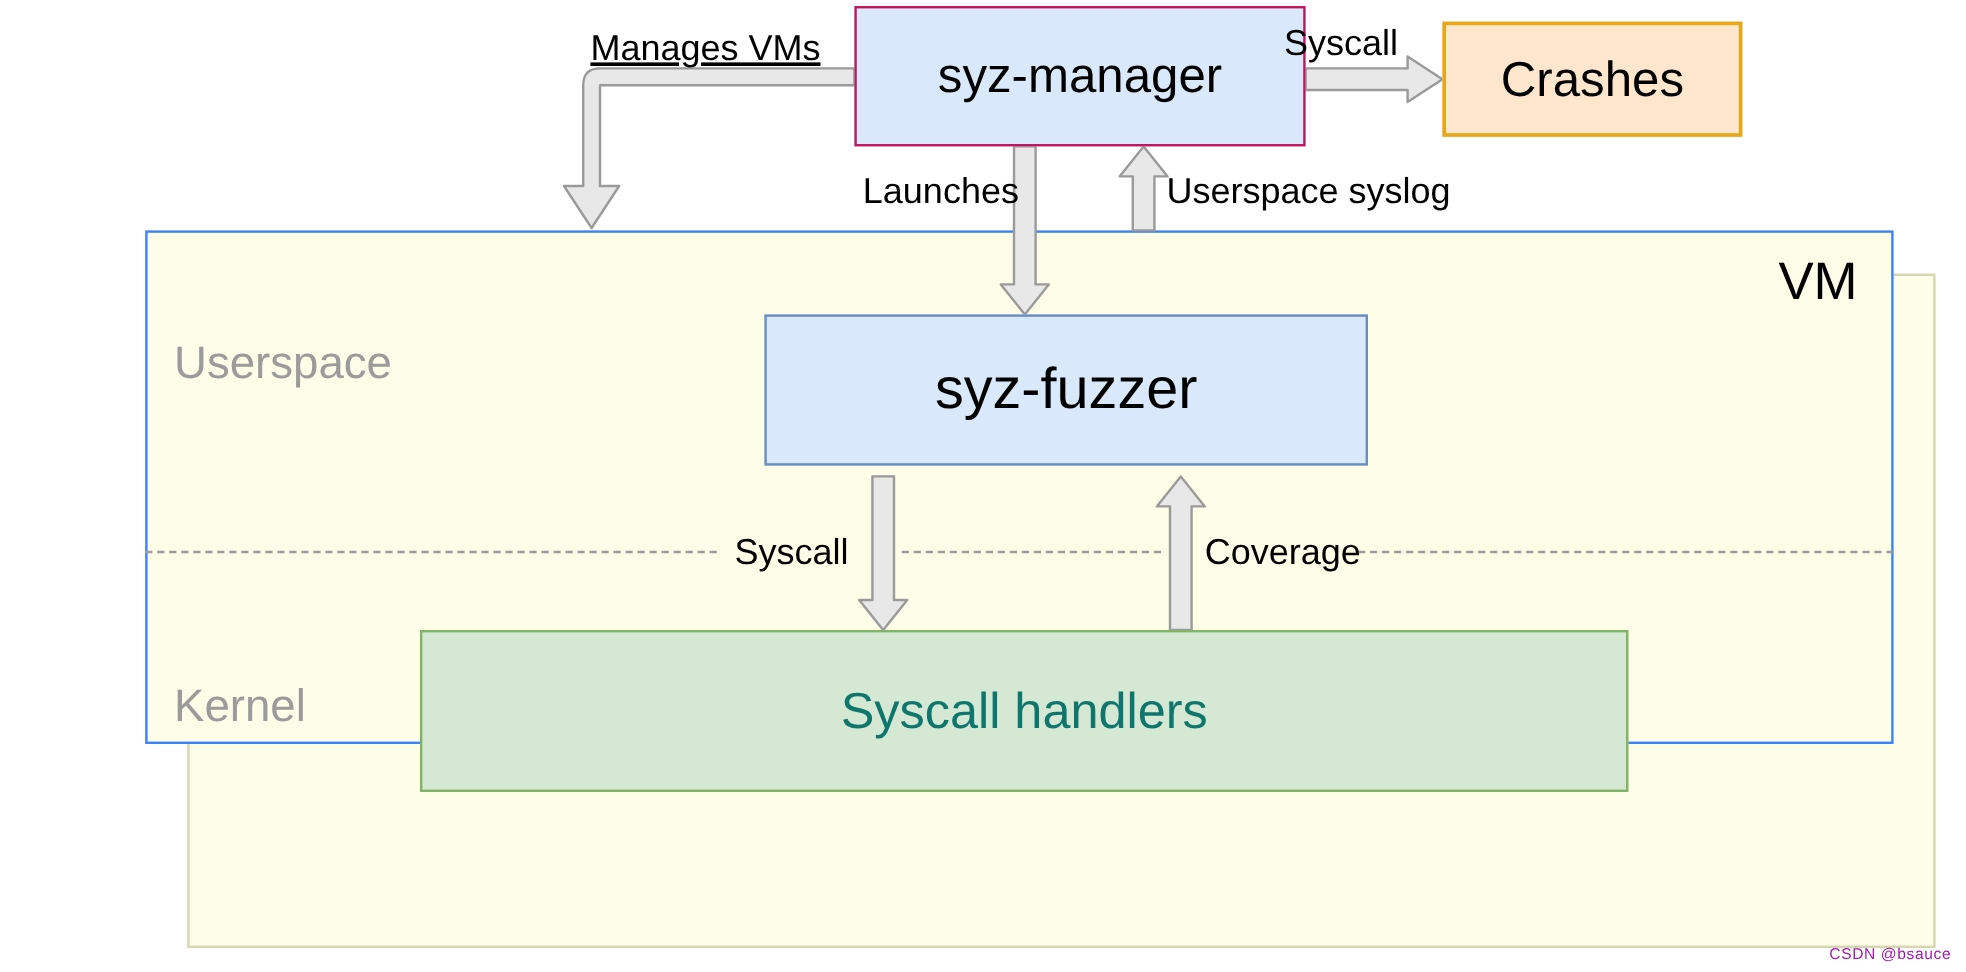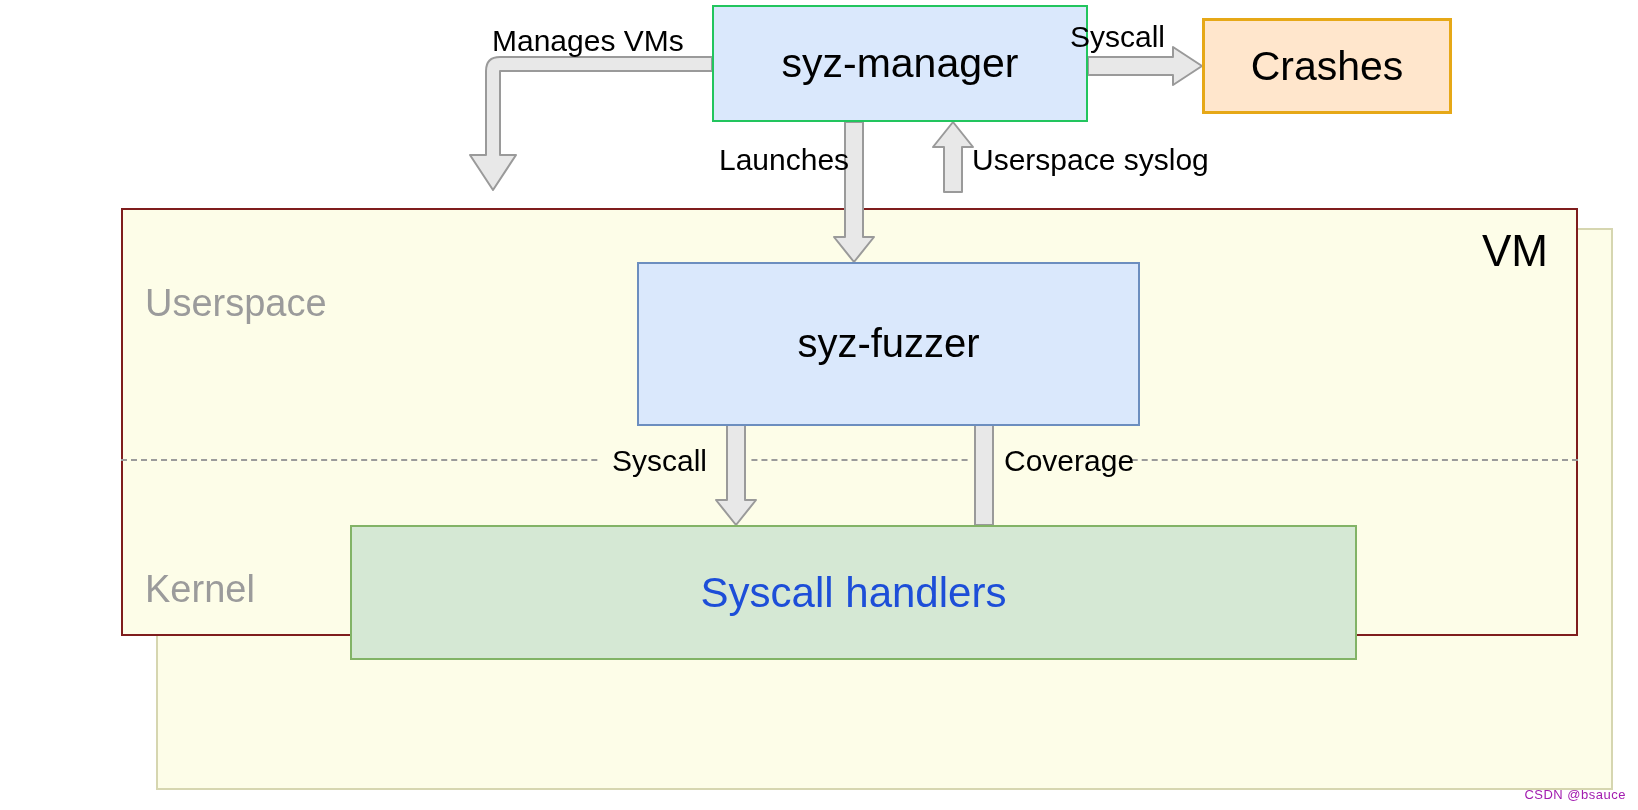--- a/index.html
+++ b/index.html
@@ -13,22 +13,22 @@
   #stage{position:absolute;left:0;top:0;width:1638px;height:810px;}
 
   .box{position:absolute;box-sizing:border-box;display:flex;align-items:center;justify-content:center;text-align:center;}
 
   
   .vm-shadow{
     position:absolute;left:156px;top:228px;width:1457px;height:562px;
     background:#fdfde8;border:2px solid #d6d6b0;box-sizing:border-box;
   }
   .vm-main{
-    position:absolute;left:121px;top:208px;width:1457px;height:428px;
-    background:#fdfde8;border:2px solid #7f1d1d;box-sizing:border-box;
+    position:absolute;left:121px;top:192px;width:1457px;height:428px;
+    background:#fdfde8;border:2px solid #3b82f6;box-sizing:border-box;
   }
   .vm-label{
     position:absolute;right:28px;top:16px;
     font-size:44px;color:#000000;letter-spacing:0px;
   }
   .zone-label{
     position:absolute;font-size:38px;color:#9b9b9b;white-space:nowrap;
   }
   .zone-userspace{left:145px;top:282px;}
   .zone-kernel{left:145px;top:568px;}
@@ -38,43 +38,43 @@
     position:absolute;left:121px;top:459px;width:1457px;height:0;
     border-top:2px dashed #9b9b9b;
   }
   .divider-mask{
     position:absolute;background:#fdfde8;height:6px;top:456px;
   }
 
   
   .box-manager{
     left:712px;top:5px;width:376px;height:117px;
-    background:#dae8fc;border:2px solid #22c55e;
+    background:#dae8fc;border:2px solid #be185d;
     font-size:41px;color:#000;
   }
   .box-crashes{
     left:1202px;top:18px;width:250px;height:96px;
     background:#ffe6cc;border:3px solid #e6a817;
     font-size:41px;color:#000;
   }
   .box-fuzzer{
-    left:637px;top:262px;width:503px;height:164px;
+    left:637px;top:262px;width:503px;height:126px;
     background:#dae8fc;border:2px solid #6c8ebf;
-    font-size:40px;color:#000;line-height:1.18;
+    font-size:48px;color:#000;line-height:1.18;
     flex-direction:column;
   }
   .box-syscall{
     left:350px;top:525px;width:1007px;height:135px;
     background:#d5e8d4;border:2px solid #82b366;
-    font-size:42px;color:#1d4ed8;
+    font-size:42px;color:#0f766e;
   }
 
   
   .alabel{position:absolute;font-size:30px;color:#000;white-space:nowrap;}
-  .lab-manages  {left:492px;top:24px;}
+  .lab-manages  {left:492px;top:24px;text-decoration:underline;}
   .lab-collects {left:1070px;top:20px;}
   .lab-launches {left:719px;top:143px;}
   .lab-monitors {left:972px;top:143px;}
   .lab-syscalls {left:612px;top:444px;}
   .lab-coverage {left:1004px;top:444px;}
 
   
   #arrows{position:absolute;left:0;top:0;width:1638px;height:810px;pointer-events:none;}
 
   

